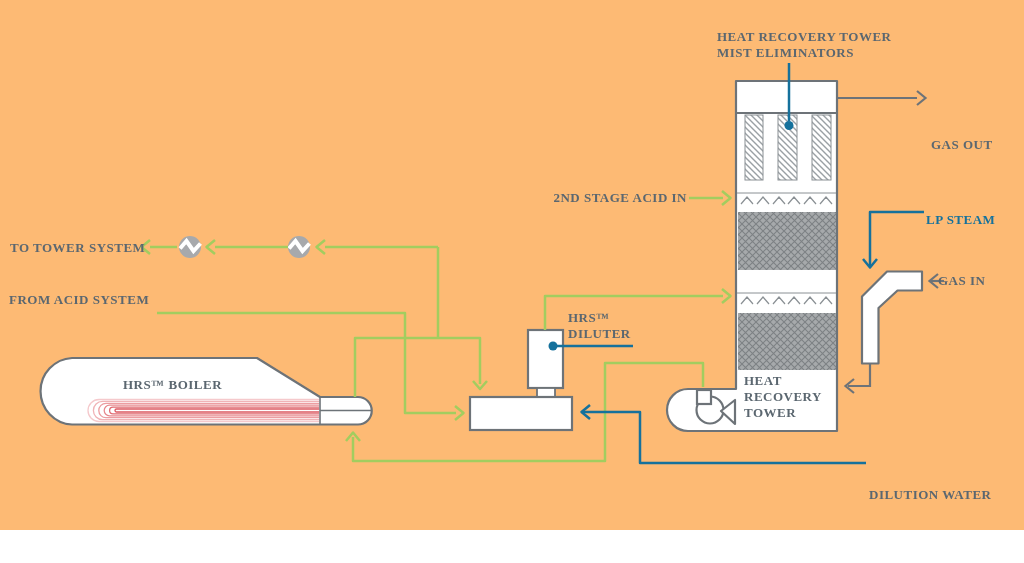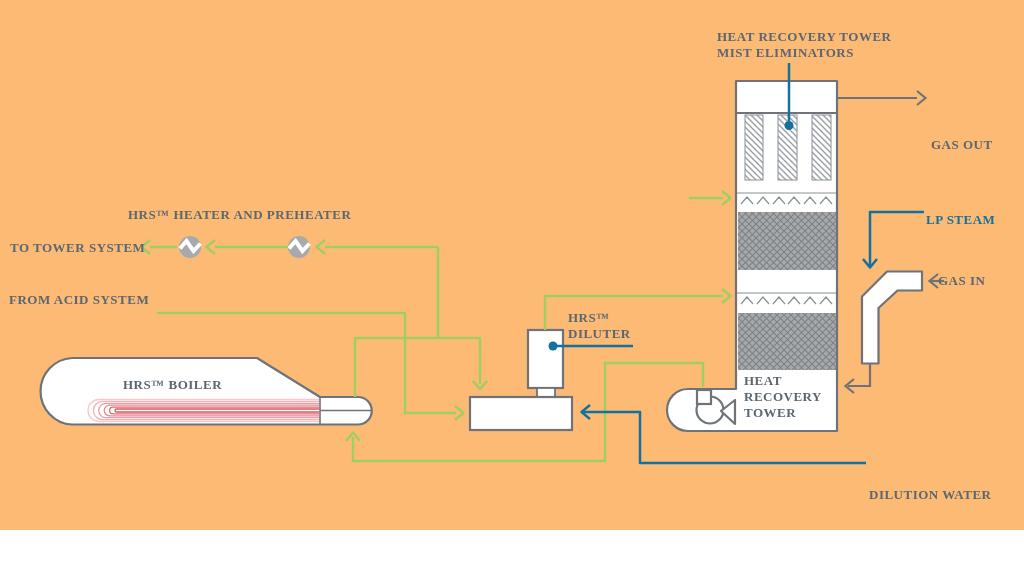--- a/index.html
+++ b/index.html
@@ -141,26 +141,26 @@
     <line x1="553" y1="346" x2="633" y2="346"></line>
 
     <path d="M866,463 H640 V412 H583"></path>
     <path d="M590,405 L581.5,412 L590,419"></path>
   </g>
 </svg>
 
 <div class="lbl" style="left:717px;top:29px;">HEAT RECOVERY TOWER
 MIST ELIMINATORS</div>
 <div class="lbl" style="left:931px;top:90px;margin-top:47px;">GAS OUT</div>
+<div class="lbl alignr" style="left:525px;top:190px;width:162px;">2ND STAGE ACID IN</div>
 <div class="lbl teal" style="left:926px;top:212px;">LP STEAM</div>
 <div class="lbl" style="left:938px;top:273px;">GAS IN</div>
 <div class="lbl" style="left:568px;top:310px;">HRS™
 DILUTER</div>
 <div class="lbl" style="left:744px;top:373px;">HEAT
 RECOVERY
 TOWER</div>
 <div class="lbl" style="left:869px;top:455px;margin-top:32px;">DILUTION WATER</div>
 <div class="lbl" style="left:103px;top:377px;padding-left:20px;">HRS™ BOILER</div>
-<div class="lbl" style="left:128px;top:207px;">HRS™ HEATER AND PREHEATER</div>
 <div class="lbl" style="left:10px;top:240px;">TO TOWER SYSTEM</div>
 <div class="lbl" style="left:9px;top:292px;">FROM ACID SYSTEM</div>
 
 </div>
 
 </body></html>

